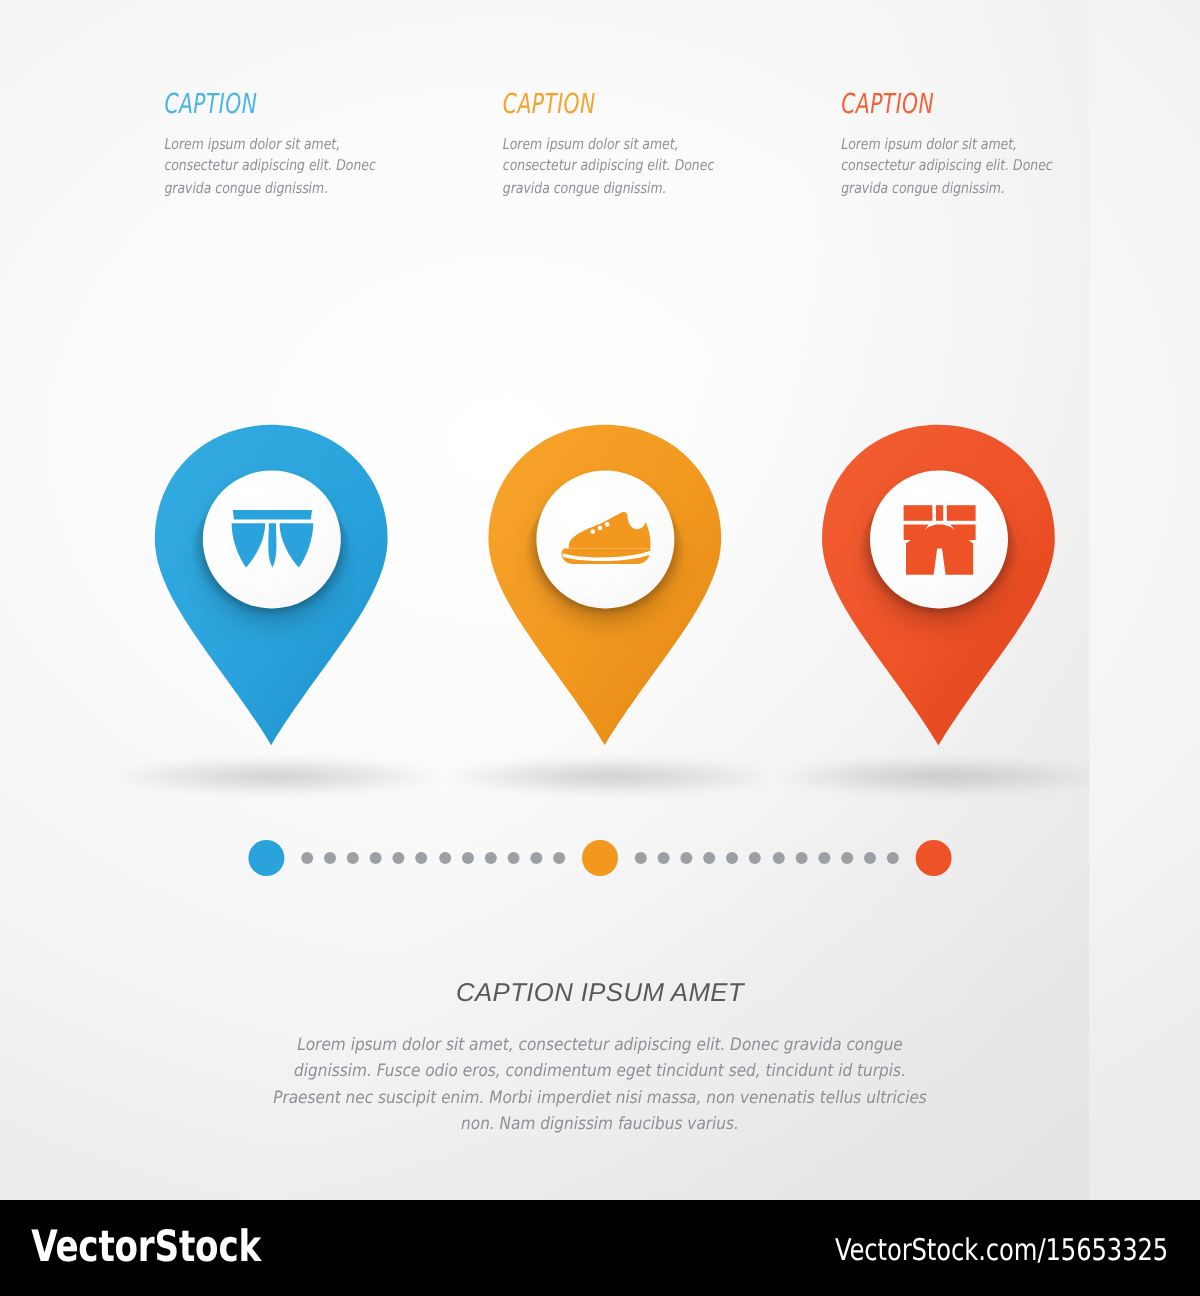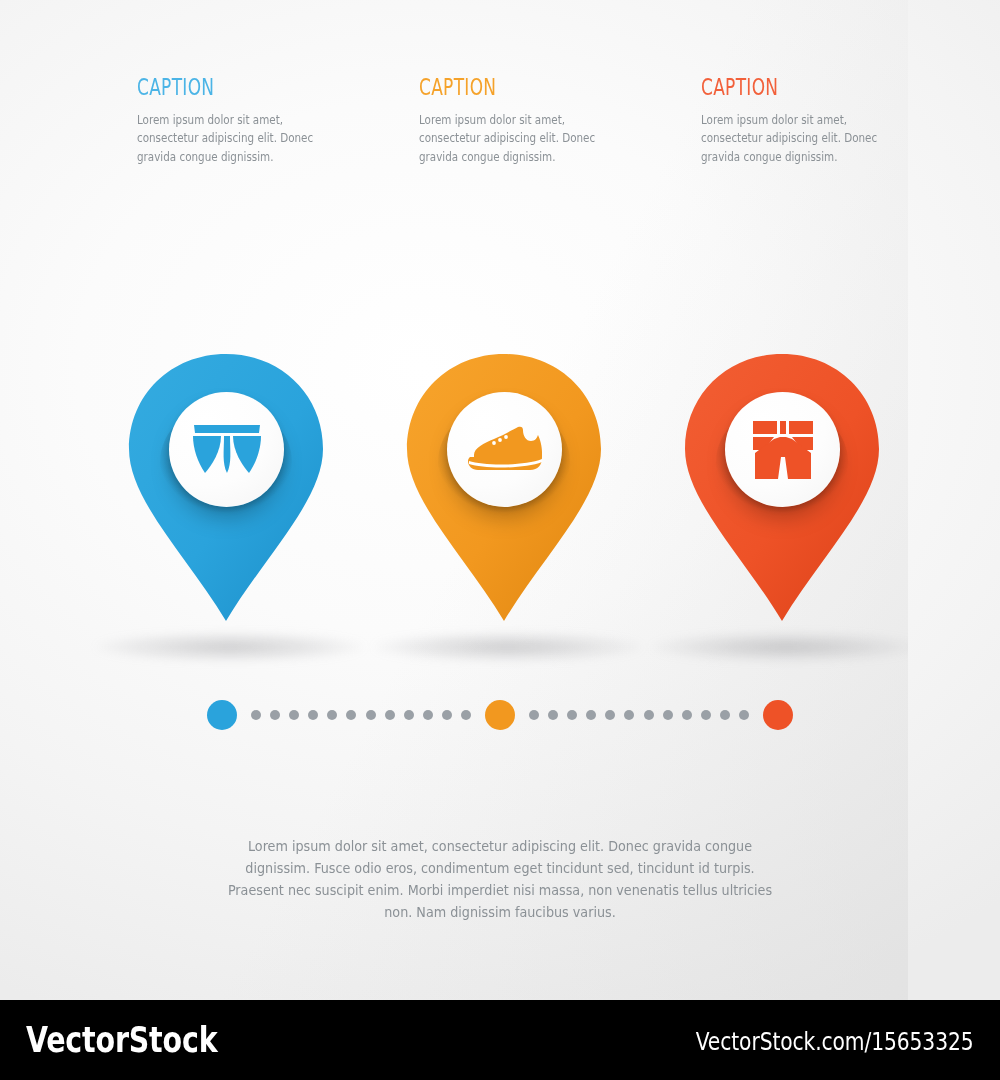--- a/index.html
+++ b/index.html
@@ -12,20 +12,21 @@
   body {
     position:relative;
     background:
       radial-gradient(ellipse 900px 700px at 42% 34%, #ffffff 0%, #fbfbfb 38%, #f4f4f4 70%, #ececec 100%);
   }
 
   
   .stage {
     position:absolute; left:0; top:0; width:908px; height:1000px;
     overflow:hidden;
+    font-style:italic;
   }
   .stage::after{
     content:""; position:absolute; inset:0;
     background:linear-gradient(118deg, rgba(255,255,255,0) 52%, rgba(214,214,214,0.42) 100%);
     pointer-events:none;
   }
 
   
   .captions {
     position:absolute; left:0; top:76px; width:1000px; height:110px;
@@ -295,20 +296,21 @@
         <div class="tl-dot" style="left: 700.769px; background: rgb(154, 160, 166);"></div>
         <div class="tl-dot" style="left: 719.846px; background: rgb(154, 160, 166);"></div>
         <div class="tl-dot" style="left: 738.923px; background: rgb(154, 160, 166);"></div>
         <div class="tl-major" style="left: 207px; background: rgb(42, 163, 220);"></div>
         <div class="tl-major" style="left: 485px; background: rgb(242, 152, 31);"></div>
         <div class="tl-major" style="left: 763px; background: rgb(238, 82, 39);"></div>
       </div>
   </div>
 
   <div class="bottom">
+    <div class="bottom-title">CAPTION IPSUM AMET</div>
     <div class="bottom-body">Lorem ipsum dolor sit amet, consectetur adipiscing elit. Donec gravida congue dignissim. Fusce odio eros, condimentum eget tincidunt sed, tincidunt id turpis. Praesent nec suscipit enim. Morbi imperdiet nisi massa, non venenatis tellus ultricies non. Nam dignissim faucibus varius.</div>
   </div>
 
 </div>
 
 <div class="footer">
   <div class="footer-logo">VectorStock</div>
   <div class="footer-url">VectorStock.com/15653325</div>
 </div>
 

